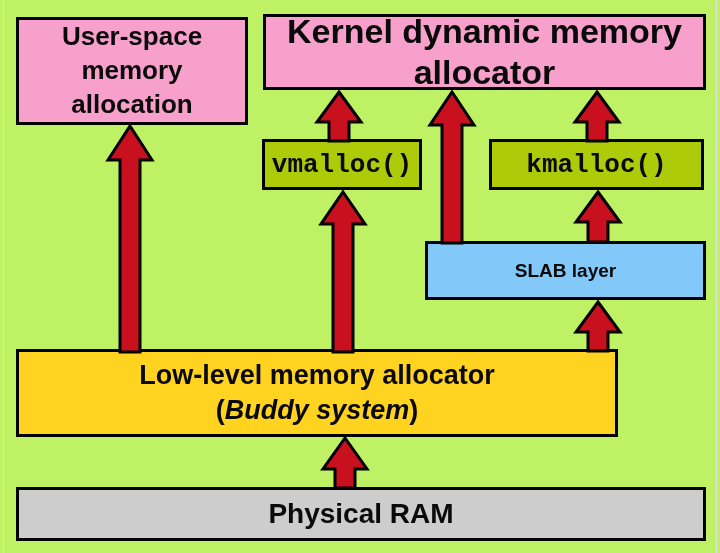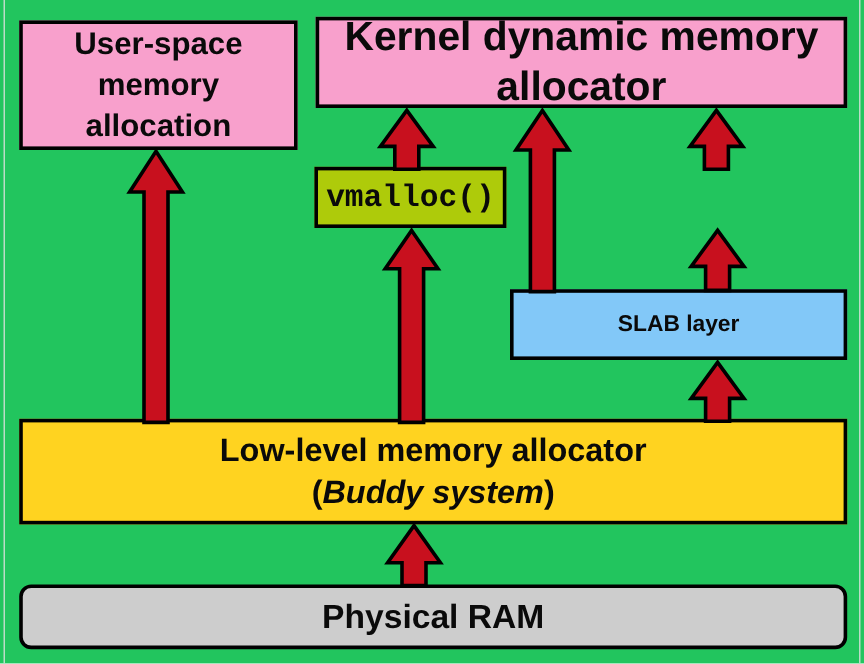--- a/index.html
+++ b/index.html
@@ -1,20 +1,20 @@
 <!DOCTYPE html>
 <html style="--pink: #F8A0CC; --green: #AECB0A; --blue: #82C8F8; --yellow: #FFD320; --gray: #CDCDCD; --arrow: #C8101E; --line: #000000;"><head>
 <meta charset="utf-8">
 <style>
   html, body { margin: 0; padding: 0; background: #ffffff; }
   .canvas {
     position: relative;
     width: 720px;
     height: 553px;
-    background: #22c55e;
+    background: #bef264;
     overflow: hidden;
     font-family: "Liberation Sans", sans-serif;
     color: #0a0a0a;
   }
   
   .edge-line { position: absolute; top: 0; bottom: 0; width: 1px; background: #e2e2e2; }
   .edge-left  { left: 3px; }
   .edge-right { right: 3px; }
 
   .box {
@@ -26,22 +26,22 @@
     align-items: center;
     justify-content: center;
     text-align: center;
     font-weight: bold;
   }
   .b-user    { left: 16px;  top: 17px;  width: 232px; height: 108px; background: var(--pink);   font-size: 26px; line-height: 1.3; }
   .b-kernel  { left: 263px; top: 14px;  width: 443px; height: 76px;  background: var(--pink);   font-size: 34px; line-height: 1.22; }
   .b-vmalloc { left: 262px; top: 139px; width: 160px; height: 51px;  background: var(--green);  font-family: "Liberation Mono", monospace; font-size: 26px; }
   .b-kmalloc { left: 489px; top: 139px; width: 215px; height: 51px;  background: var(--green);  font-family: "Liberation Mono", monospace; font-size: 26px; }
   .b-slab    { left: 425px; top: 241px; width: 281px; height: 59px;  background: var(--blue);   font-size: 19px; }
-  .b-buddy   { left: 16px;  top: 349px; width: 690px; height: 88px;  background: var(--yellow); font-size: 27px; line-height: 1.3; }
-  .b-ram     { left: 16px;  top: 487px; width: 690px; height: 54px;  background: var(--gray);   font-size: 28px; border-radius: 10px; }
+  .b-buddy   { left: 16px;  top: 349px; width: 602px; height: 88px;  background: var(--yellow); font-size: 27px; line-height: 1.3; }
+  .b-ram     { left: 16px;  top: 487px; width: 690px; height: 54px;  background: var(--gray);   font-size: 28px; }
 
   .buddy-italic { font-style: italic; }
 
   .arrows {
     position: absolute;
     left: 0; top: 0;
     pointer-events: none;
   }
   .arrow {
     fill: var(--arrow);
@@ -66,20 +66,23 @@
 
   <div class="box b-kernel">
     <span>Kernel dynamic memory</span>
     <span>allocator</span>
   </div>
 
   <div class="box b-vmalloc">
     <span>vmalloc()</span>
   </div>
 
+  <div class="box b-kmalloc">
+    <span>kmalloc()</span>
+  </div>
 
   <div class="box b-slab">
     <span>SLAB layer</span>
   </div>
 
   <div class="box b-buddy">
     <span>Low-level memory allocator</span>
     <span><span>(</span><span class="buddy-italic">Buddy system</span><span>)</span></span>
   </div>
 

